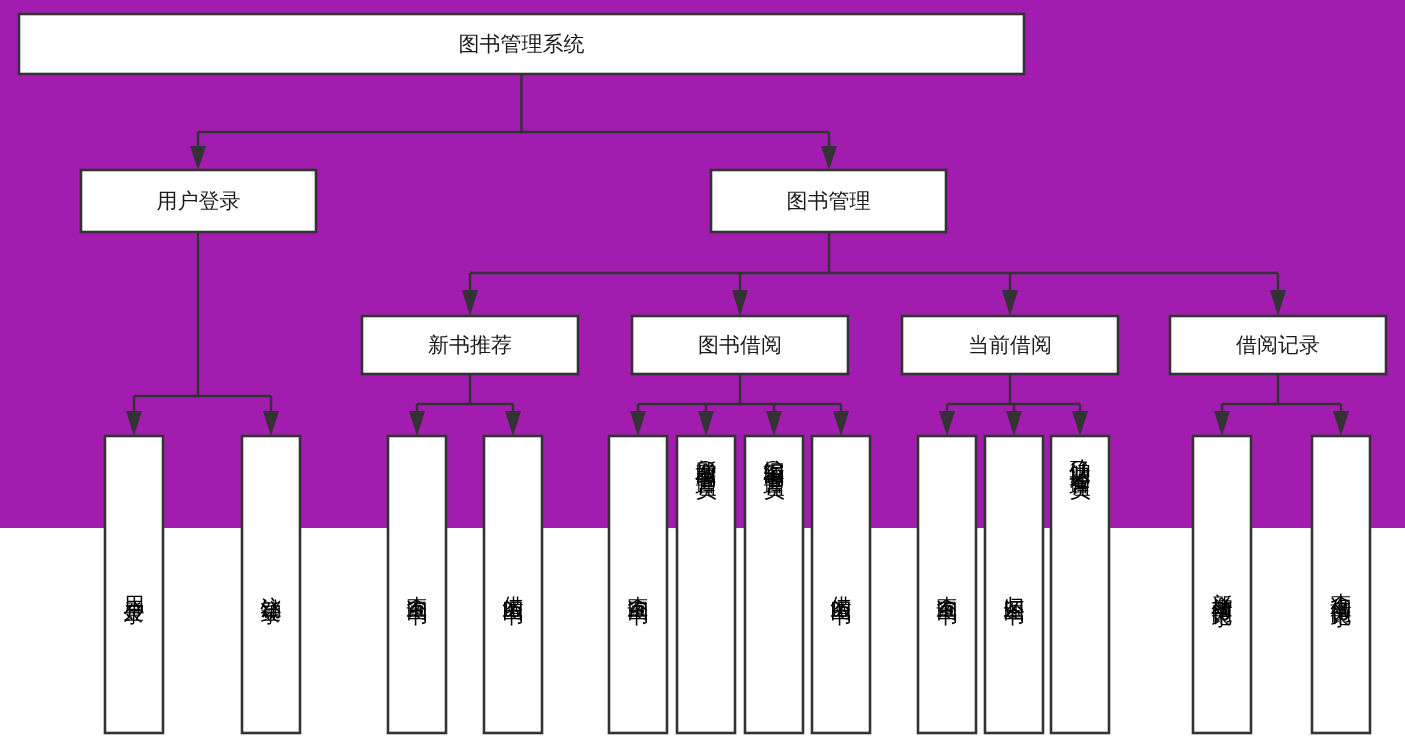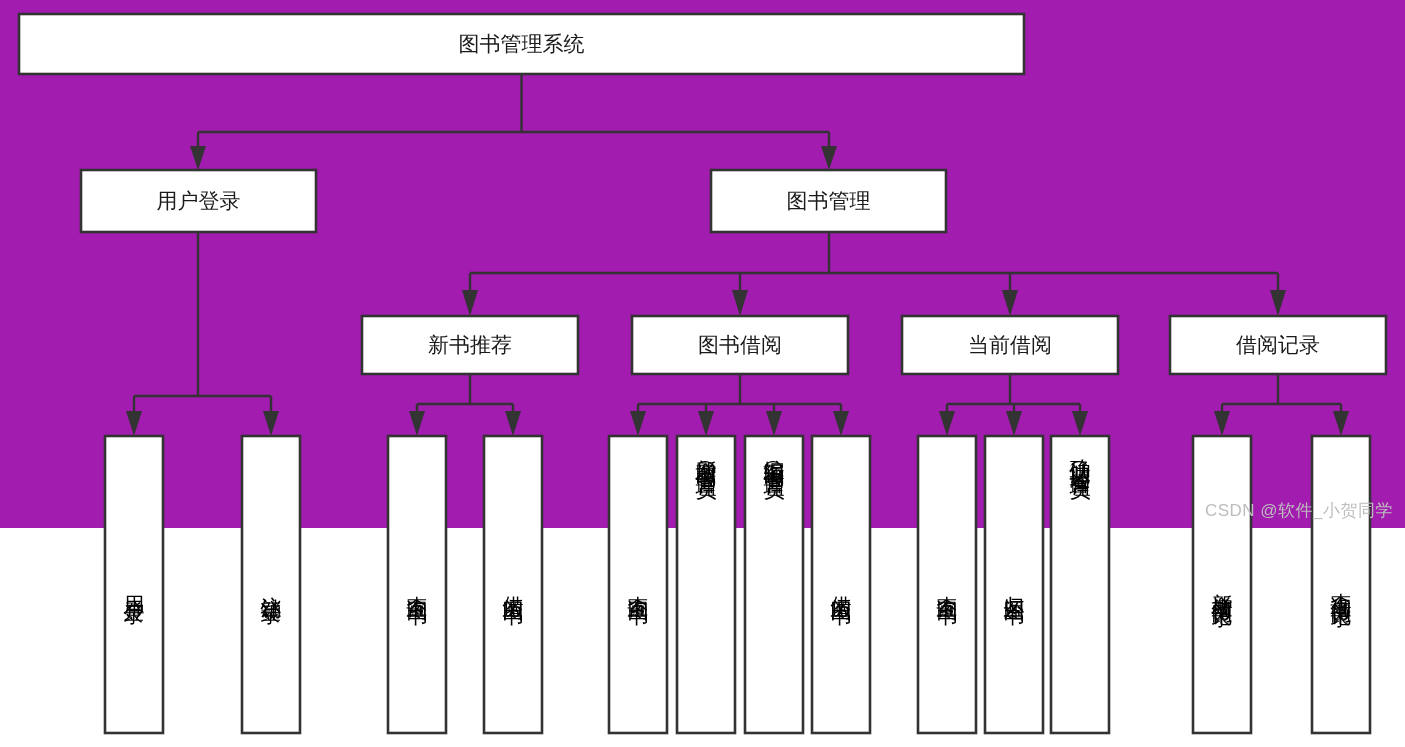--- a/index.html
+++ b/index.html
@@ -291,15 +291,14 @@
       </div>
     </foreignObject>
     <foreignObject x="1312" y="436" width="58" height="297">
       <div xmlns="http://www.w3.org/1999/xhtml" style="width:58px;height:297px;display:flex;align-items:center;justify-content:center;">
         <span class="node-label-v">查询借阅记录</span>
       </div>
     </foreignObject>
 
   </svg>
 
-  <div class="watermark">CSDN @软件_小贺同学</div>
 
 </div>
 
 </body></html>

